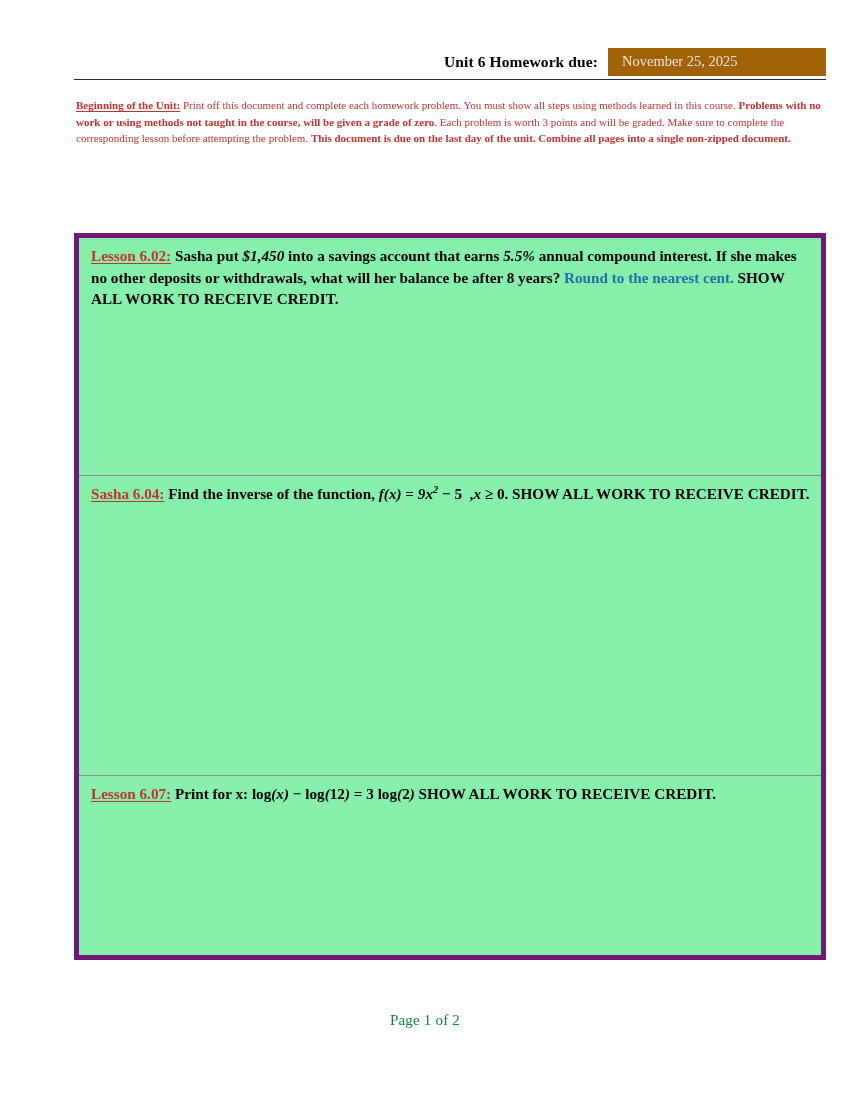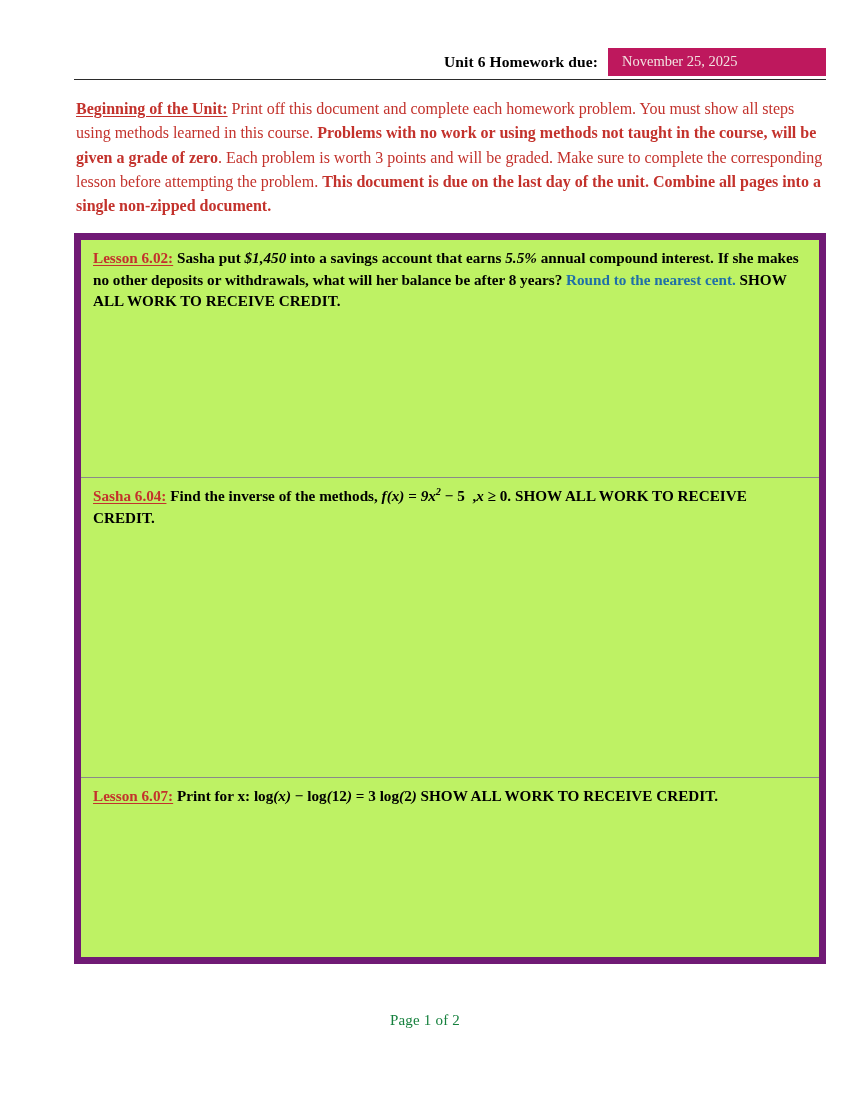--- a/index.html
+++ b/index.html
@@ -39,21 +39,21 @@
   .header-title {
     font-weight: bold;
     font-size: 15.5px;
     letter-spacing: 0.1px;
     white-space: nowrap;
     align-self: center;
     padding-right: 10px;
     color: #000;
   }
   .header-badge {
-    background: #be185d;
+    background: #a16207;
     color: #f2e3e1;
     font-size: 14.5px;
     padding: 4px 14px 5px 14px;
     white-space: nowrap;
     display: flex;
     align-items: center;
     min-width: 218px;
     box-sizing: border-box;
   }
   .header-rule {
@@ -62,40 +62,40 @@
     width: 752px;
   }
 
   
   .intro {
     position: absolute;
     left: 76px;
     top: 97px;
     width: 748px;
     color: #c3322c;
-    font-size: 16px;
+    font-size: 11px;
     line-height: 1.52;
     text-align: left;
   }
   .intro .lead {
     font-weight: bold;
     text-decoration: underline;
     text-underline-offset: 2px;
   }
   .intro .b { font-weight: bold; }
 
   
   .problems {
     position: absolute;
     left: 74px;
     top: 233px;
     width: 752px;
-    border: 7px solid #701a75;
+    border: 5px solid #701a75;
     box-sizing: border-box;
-    background: #bef264;
+    background: #86efac;
   }
   .prob {
     box-sizing: border-box;
     padding: 7px 10px 6px 12px;
     border-bottom: 1px solid #8a8a8a;
   }
   .prob:last-child { border-bottom: none; }
   .prob-1 { height: 238px; }
   .prob-2 { height: 300px; }
   .prob-3 { height: 179px; }
@@ -166,21 +166,21 @@
   <div class="problems">
 
     <div class="prob prob-1">
       <div class="prob-text">
         <span class="lesson-tag">Lesson 6.02:</span><span>  Sasha put </span><span class="math nowrap">$1,450</span><span>  into a savings account that earns  </span><span class="math nowrap">5.5%</span><span> annual compound interest. If she makes no other deposits or withdrawals, what will her balance be after 8 years? </span><span class="blue">Round to the nearest cent.</span><span>  SHOW ALL WORK TO RECEIVE CREDIT.</span>
       </div>
     </div>
 
     <div class="prob prob-2">
       <div class="prob-text">
-        <span class="lesson-tag">Sasha 6.04:</span><span> Find the inverse of the methods, </span><span class="math"><i>f</i>(<i>x</i>)<span class="op"> = </span>9<i>x</i><sup>2</sup><span class="op"> − </span><span class="num">5</span></span><span class="math">&nbsp; <span class="op">,</span><i>x</i><span class="op"> ≥ 0.</span></span><span>  SHOW ALL WORK TO RECEIVE CREDIT.</span>
+        <span class="lesson-tag">Sasha 6.04:</span><span> Find the inverse of the function, </span><span class="math"><i>f</i>(<i>x</i>)<span class="op"> = </span>9<i>x</i><sup>2</sup><span class="op"> − </span><span class="num">5</span></span><span class="math">&nbsp; <span class="op">,</span><i>x</i><span class="op"> ≥ 0.</span></span><span>  SHOW ALL WORK TO RECEIVE CREDIT.</span>
       </div>
     </div>
 
     <div class="prob prob-3">
       <div class="prob-text">
         <span class="lesson-tag">Lesson 6.07:</span><span> Print for x:    </span><span class="math"><span class="fn">log</span>(<i>x</i>)<span class="op"> − </span><span class="fn">log</span>(<span class="num">12</span>)<span class="op"> = </span><span class="num">3</span> <span class="fn">log</span>(<span class="num">2</span>)</span><span>  SHOW ALL WORK TO RECEIVE CREDIT.</span>
       </div>
     </div>
 
   </div>

